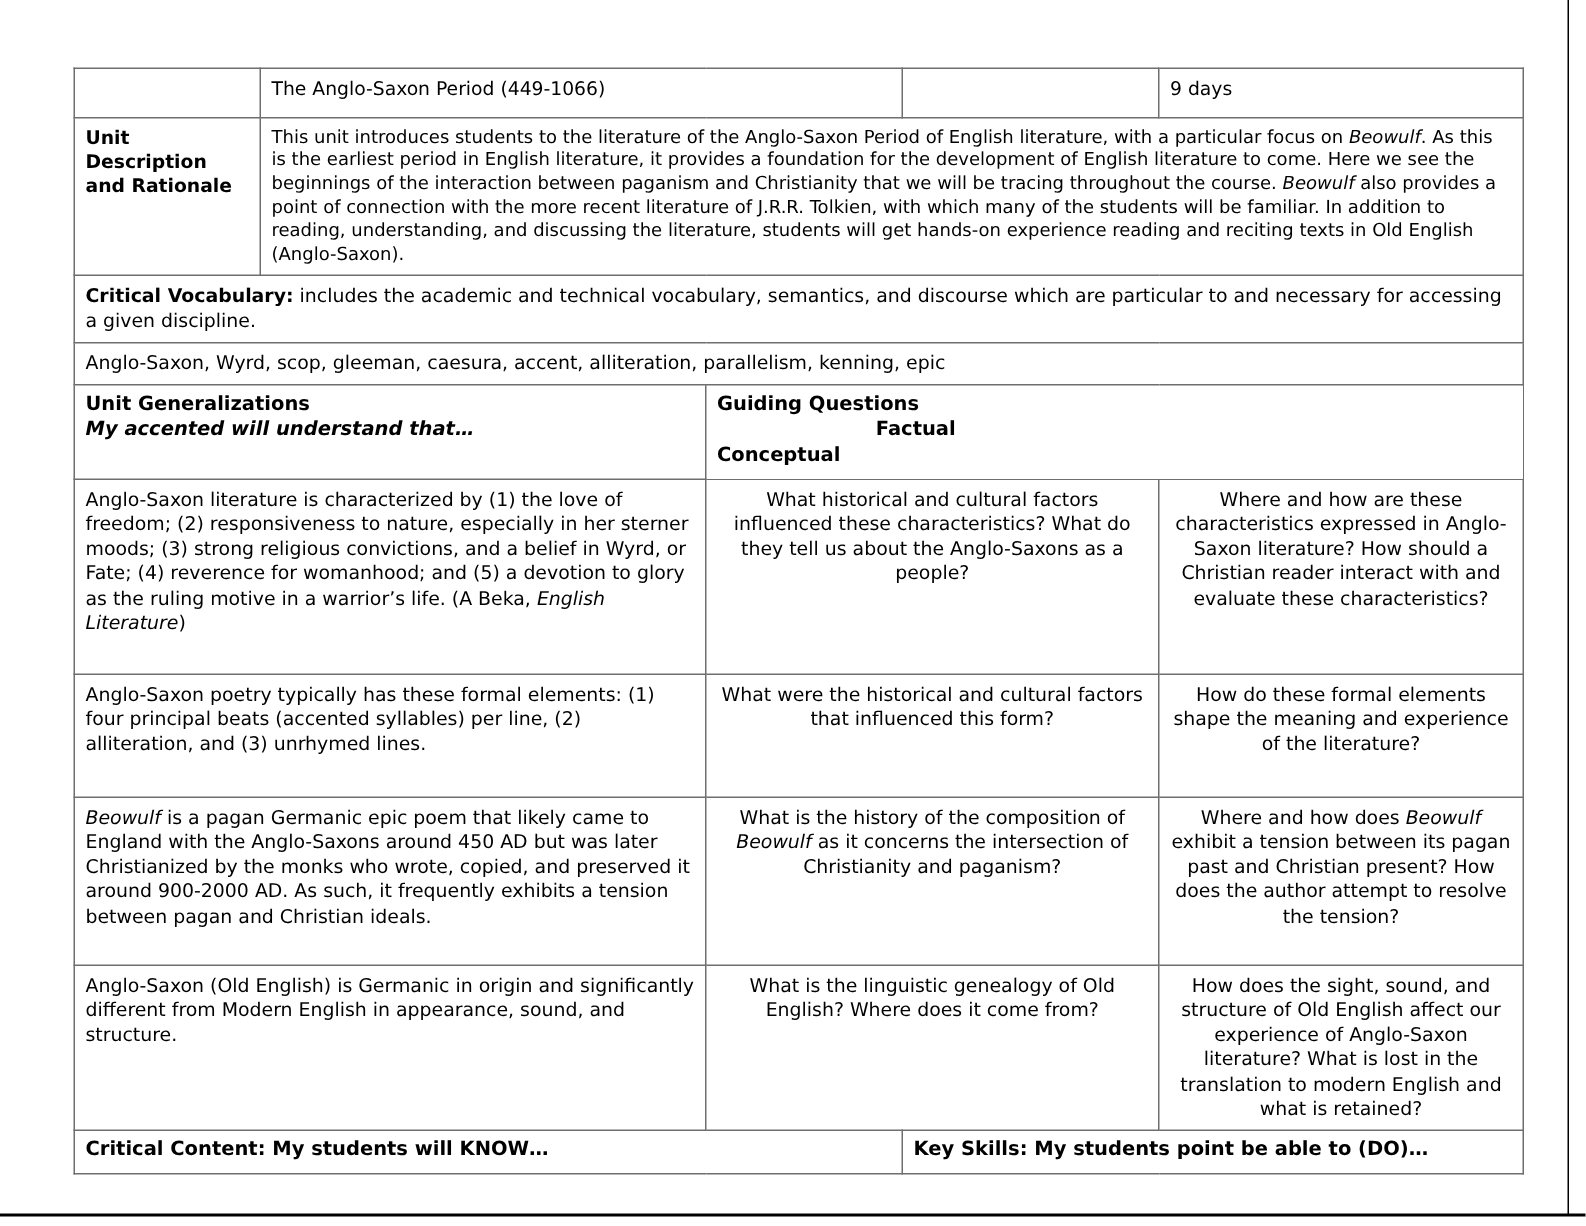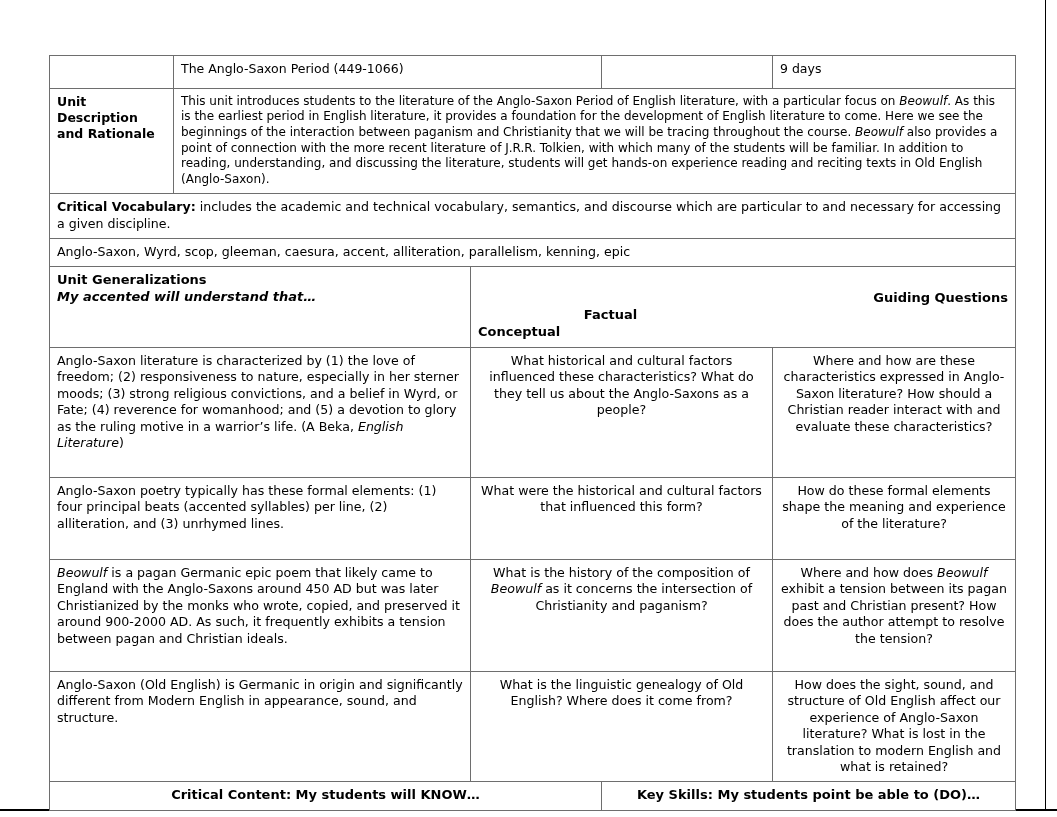--- a/index.html
+++ b/index.html
@@ -38,21 +38,21 @@
     left: 0;
     top: 809px;
     width: 1057px;
     height: 2px;
     background: #000000;
   }
 
   .unit-table {
     position: absolute;
     left: 49px;
-    top: 55px;
+    top: 45px;
     width: 966px;
     border-collapse: collapse;
     table-layout: fixed;
     font-size: 12.5px;
   }
 
   .unit-table td {
     border: 1px solid #6e6e6e;
     vertical-align: top;
     padding: 5px 7px 6px 7px;
@@ -118,22 +118,21 @@
   .gq-head {
     background: #d4d4d4;
     padding: 6px 8px 6px 8px;
     font-weight: bold;
     font-size: 13px;
     line-height: 1.42;
     position: relative;
   }
   .gq-title {
     display: block;
-    text-align: right;
-    margin-top: 18px;
+    text-align: left;
   }
   .gq-factual {
     display: block;
     text-align: center;
     width: 50%;
   }
   .gq-conceptual {
     display: block;
     text-align: left;
   }
@@ -151,21 +150,21 @@
     text-align: center;
     padding: 6px 9px 8px 9px;
     margin-top: 44px;
   }
 
   
   .foot-cell {
     background: #d4d4d4;
     font-weight: bold;
     font-size: 13px;
-    text-align: center;
+    text-align: left;
     padding: 6px 8px 7px 8px;
   }
 
   i, em { font-style: italic; }
 </style>
 </head>
 <body>
 
 <div class="page">
 

